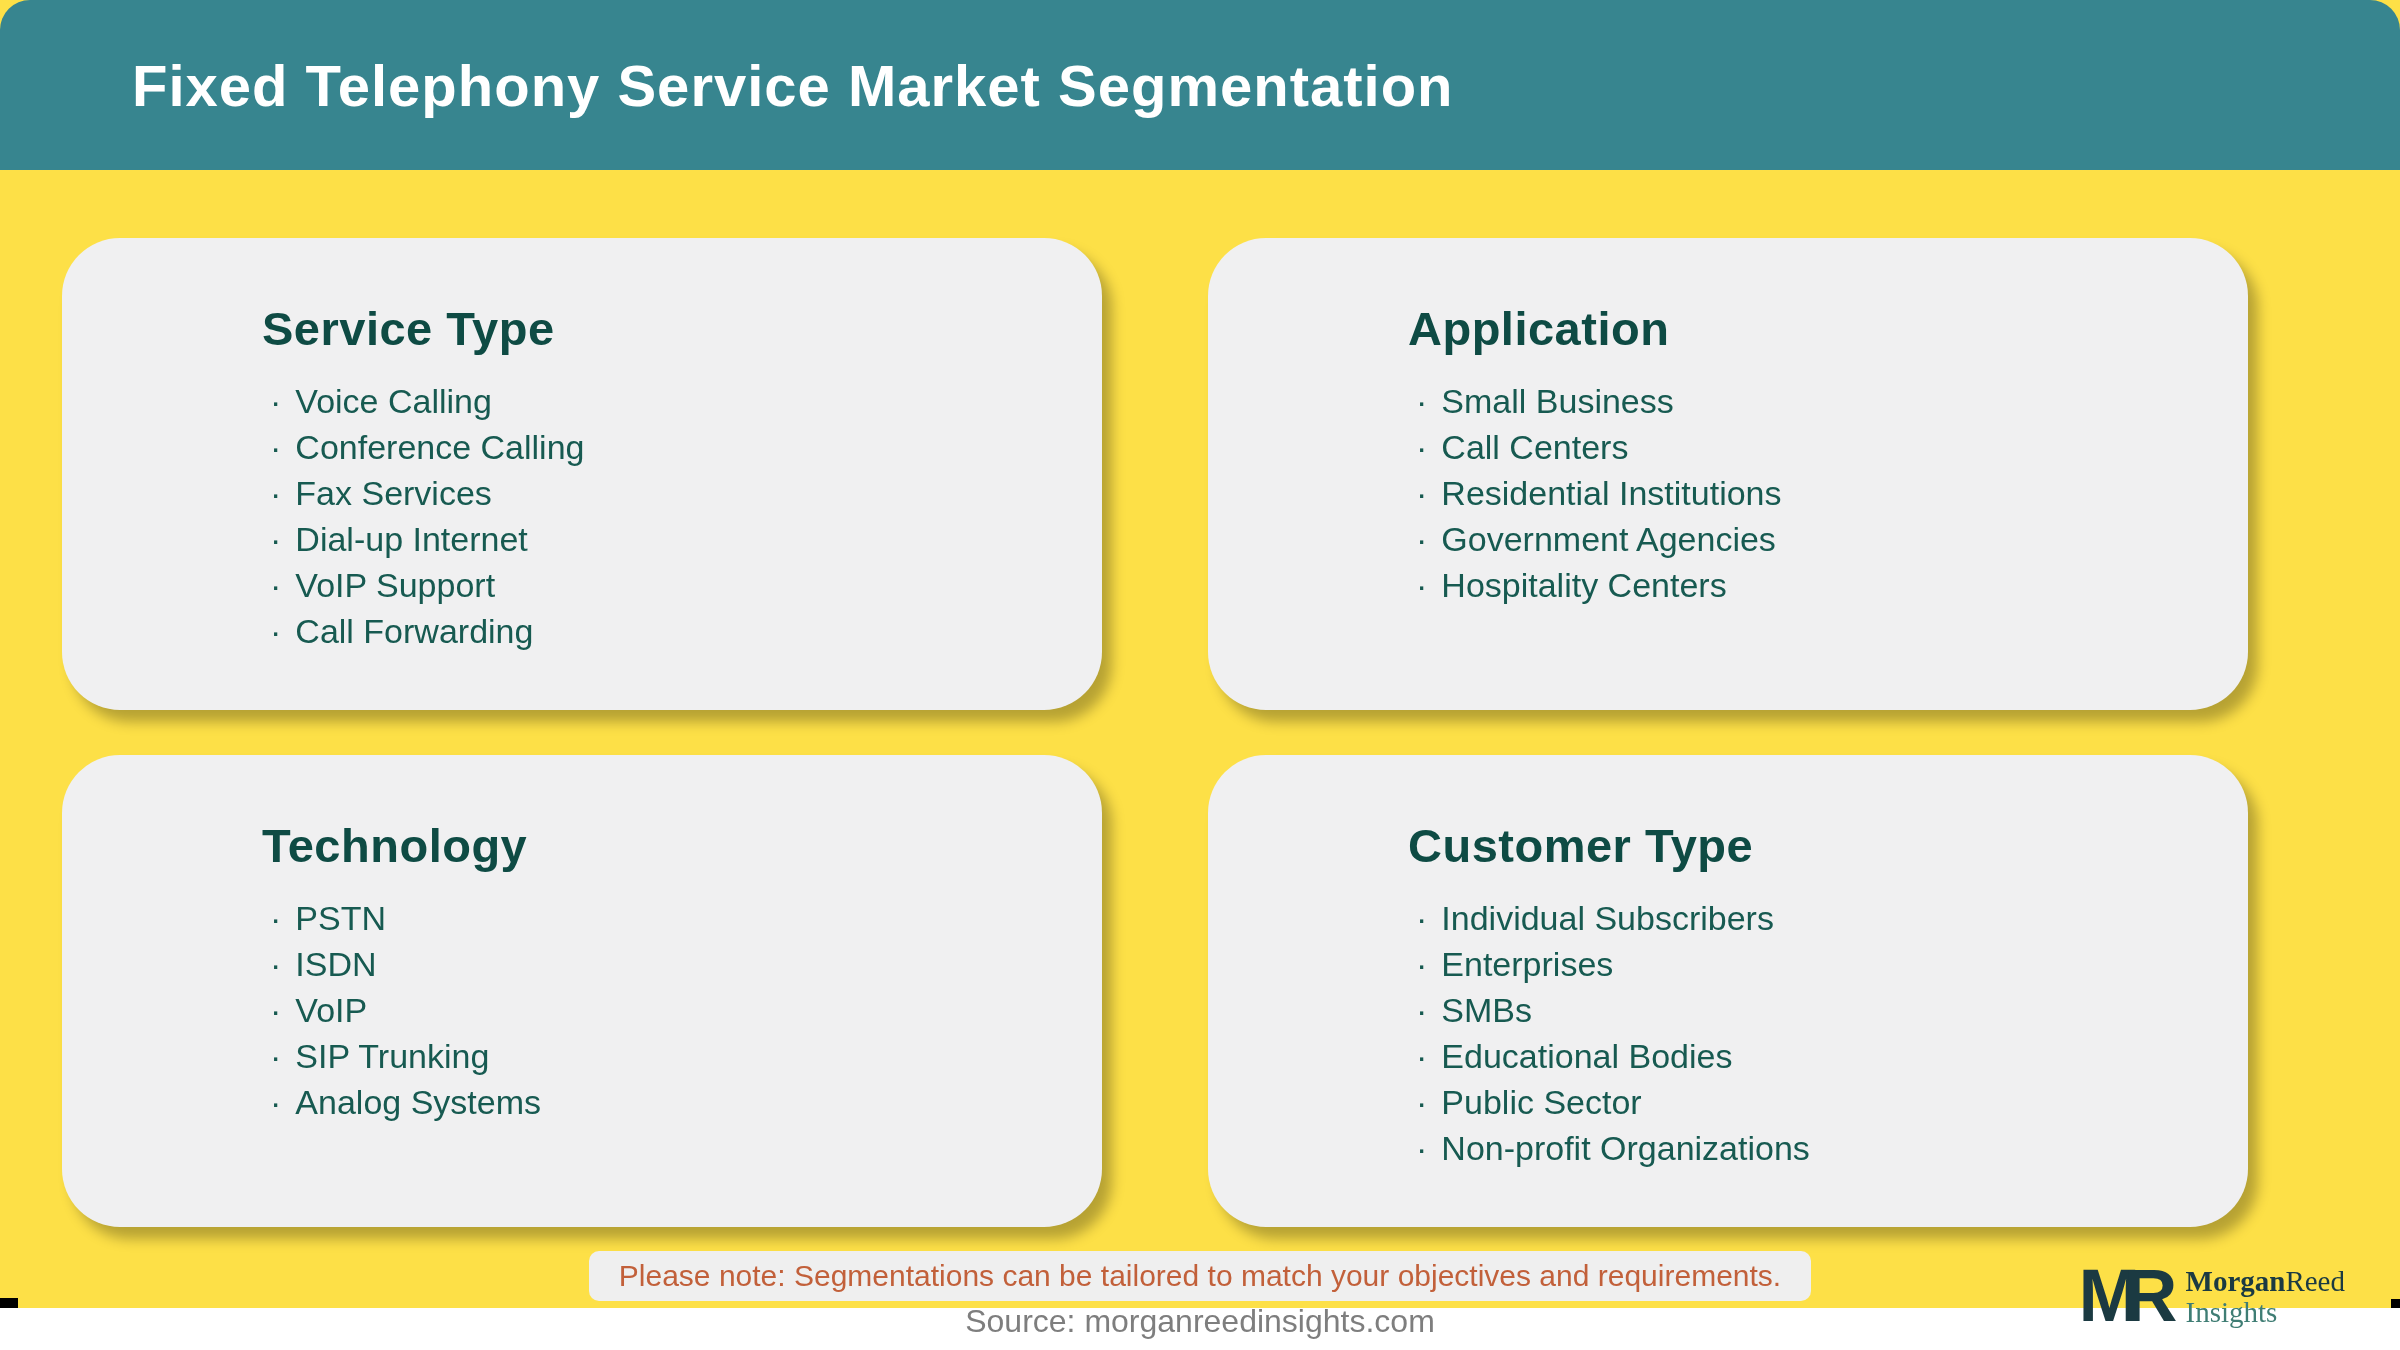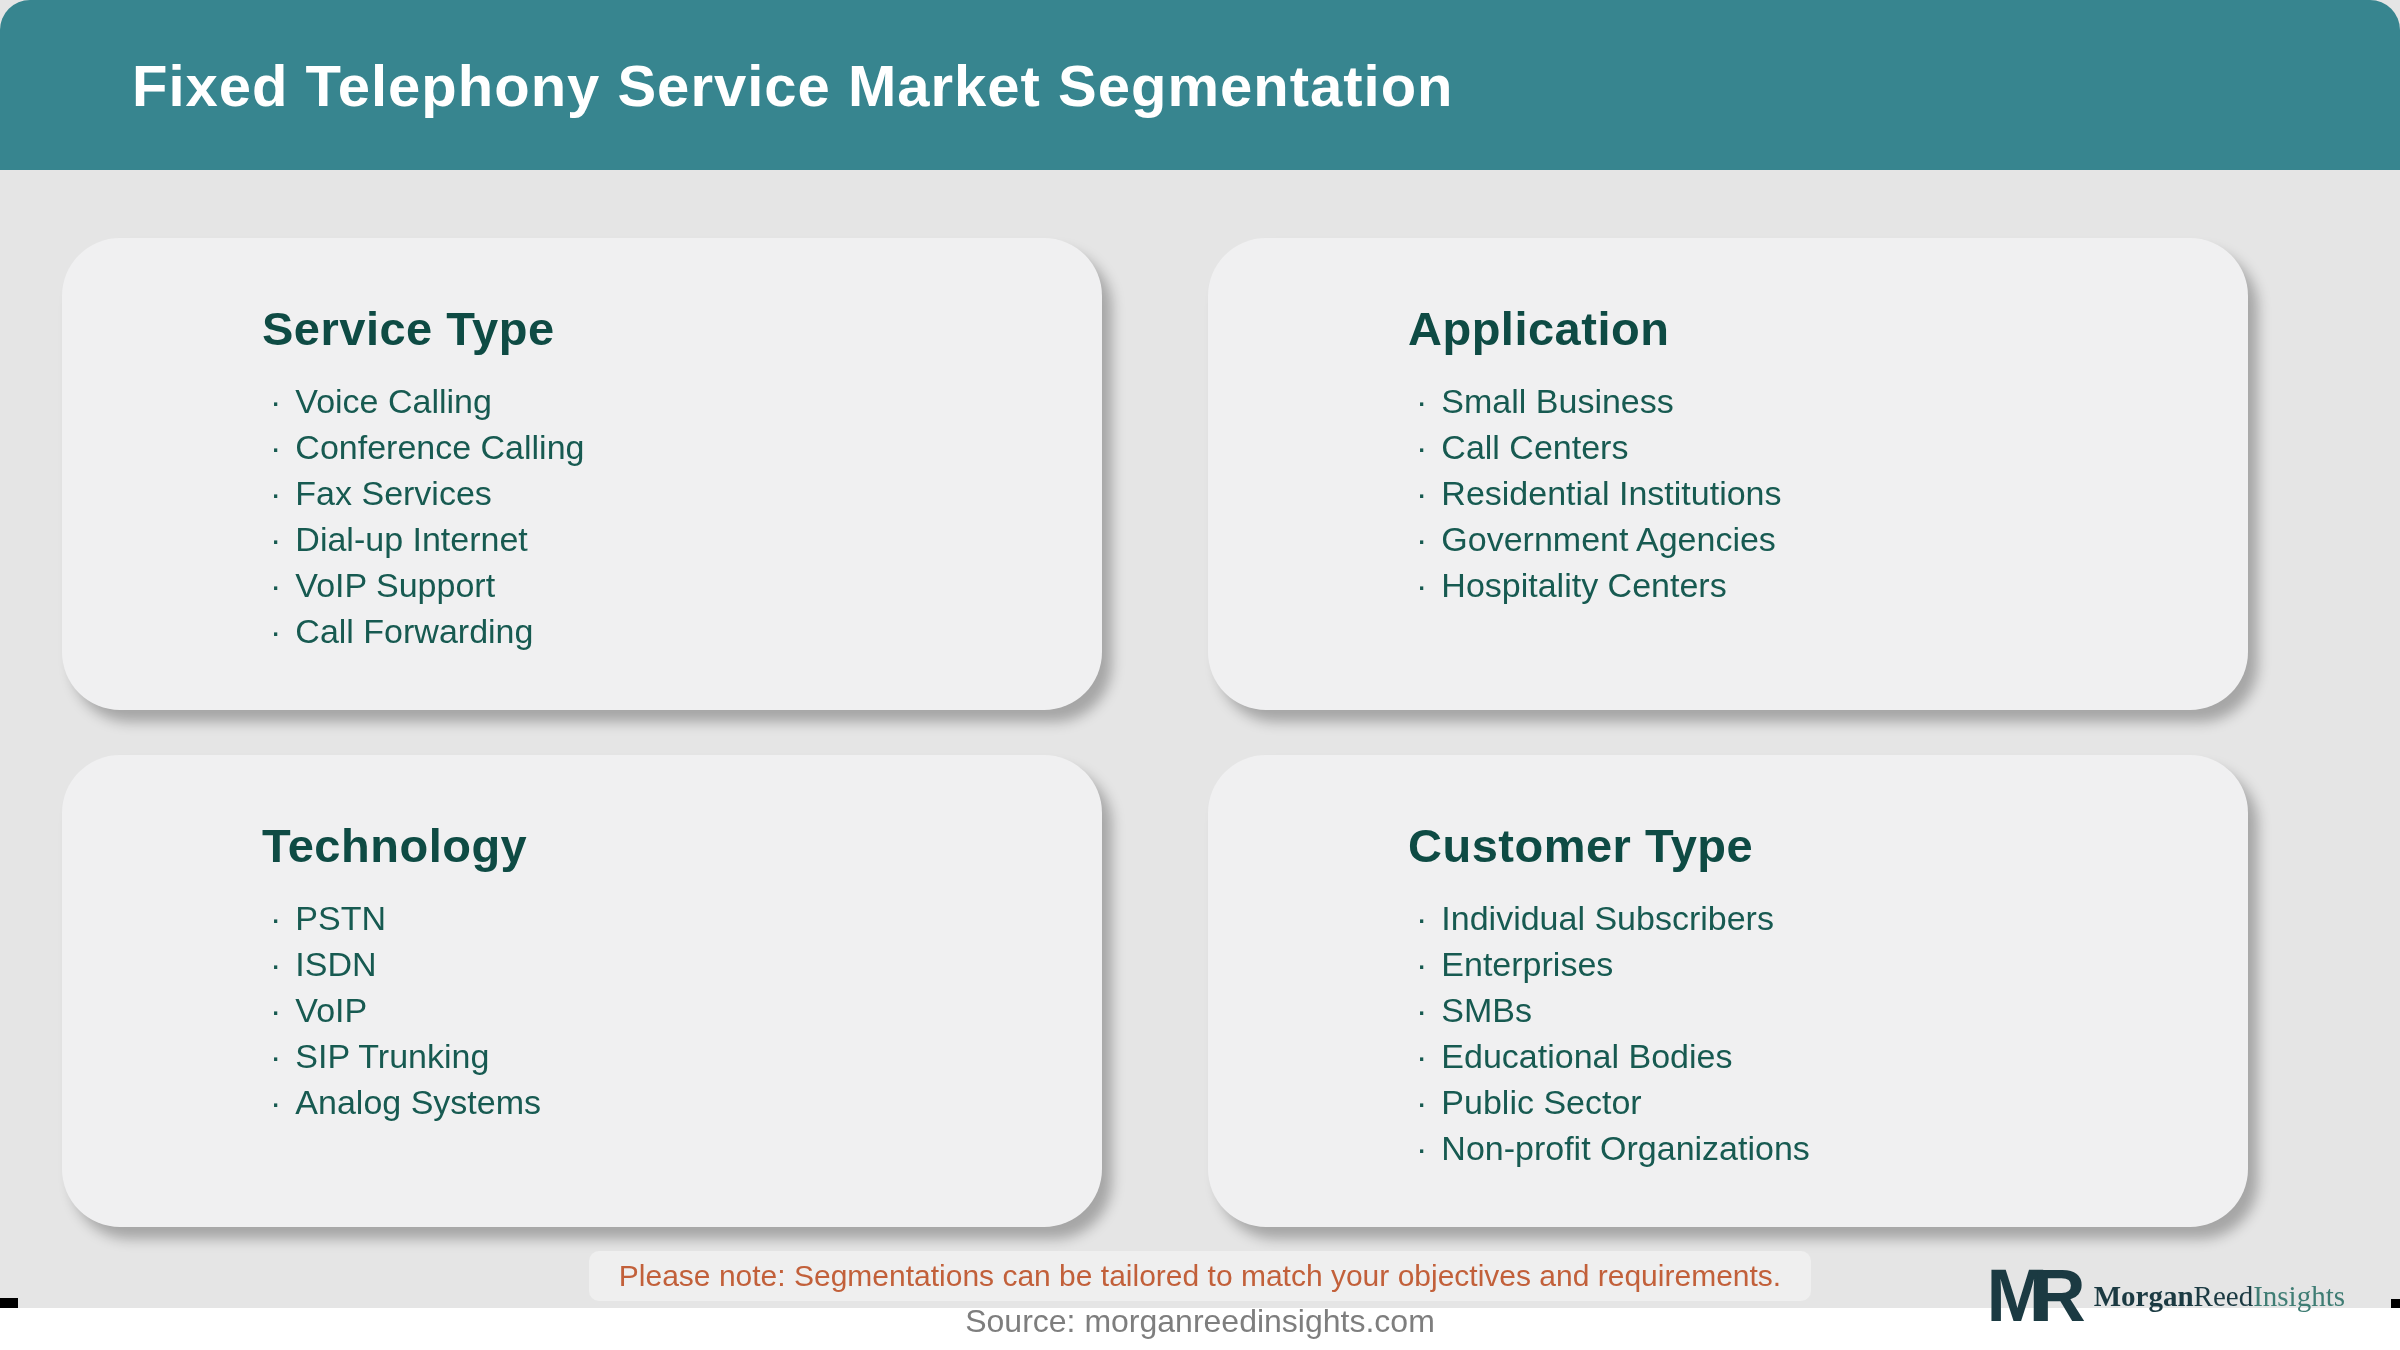--- a/index.html
+++ b/index.html
@@ -8,21 +8,21 @@
     width: 2400px;
     height: 1350px;
     background: #ffffff;
     overflow: hidden;
     font-family: "Liberation Sans", "DejaVu Sans", sans-serif;
   }
   .stage {
     position: relative;
     width: 2400px;
     height: 1308px;
-    background: #e5e5e5;
+    background: #fde047;
   }
   
   .header {
     position: absolute;
     top: 0; left: 0;
     width: 2400px;
     height: 170px;
     background: #37858F;
     border-radius: 30px 30px 0 0;
   }
@@ -117,21 +117,21 @@
     color: #1B3A42;
     line-height: 68px;
     letter-spacing: 0;
     display: flex;
   }
   .logo-mark .m { display: inline-block; }
   .logo-mark .r { display: inline-block; margin-left: -16px; }
   .logo-text {
     font-family: "Liberation Serif", "DejaVu Serif", serif;
     display: flex;
-    flex-direction: row;
+    flex-direction: column;
     justify-content: center;
   }
   .logo-name {
     font-size: 29px;
     line-height: 31px;
     color: #1B3A42;
     white-space: nowrap;
   }
   .logo-name .bold { font-weight: 700; }
   .logo-name .semi { font-weight: 500; }

